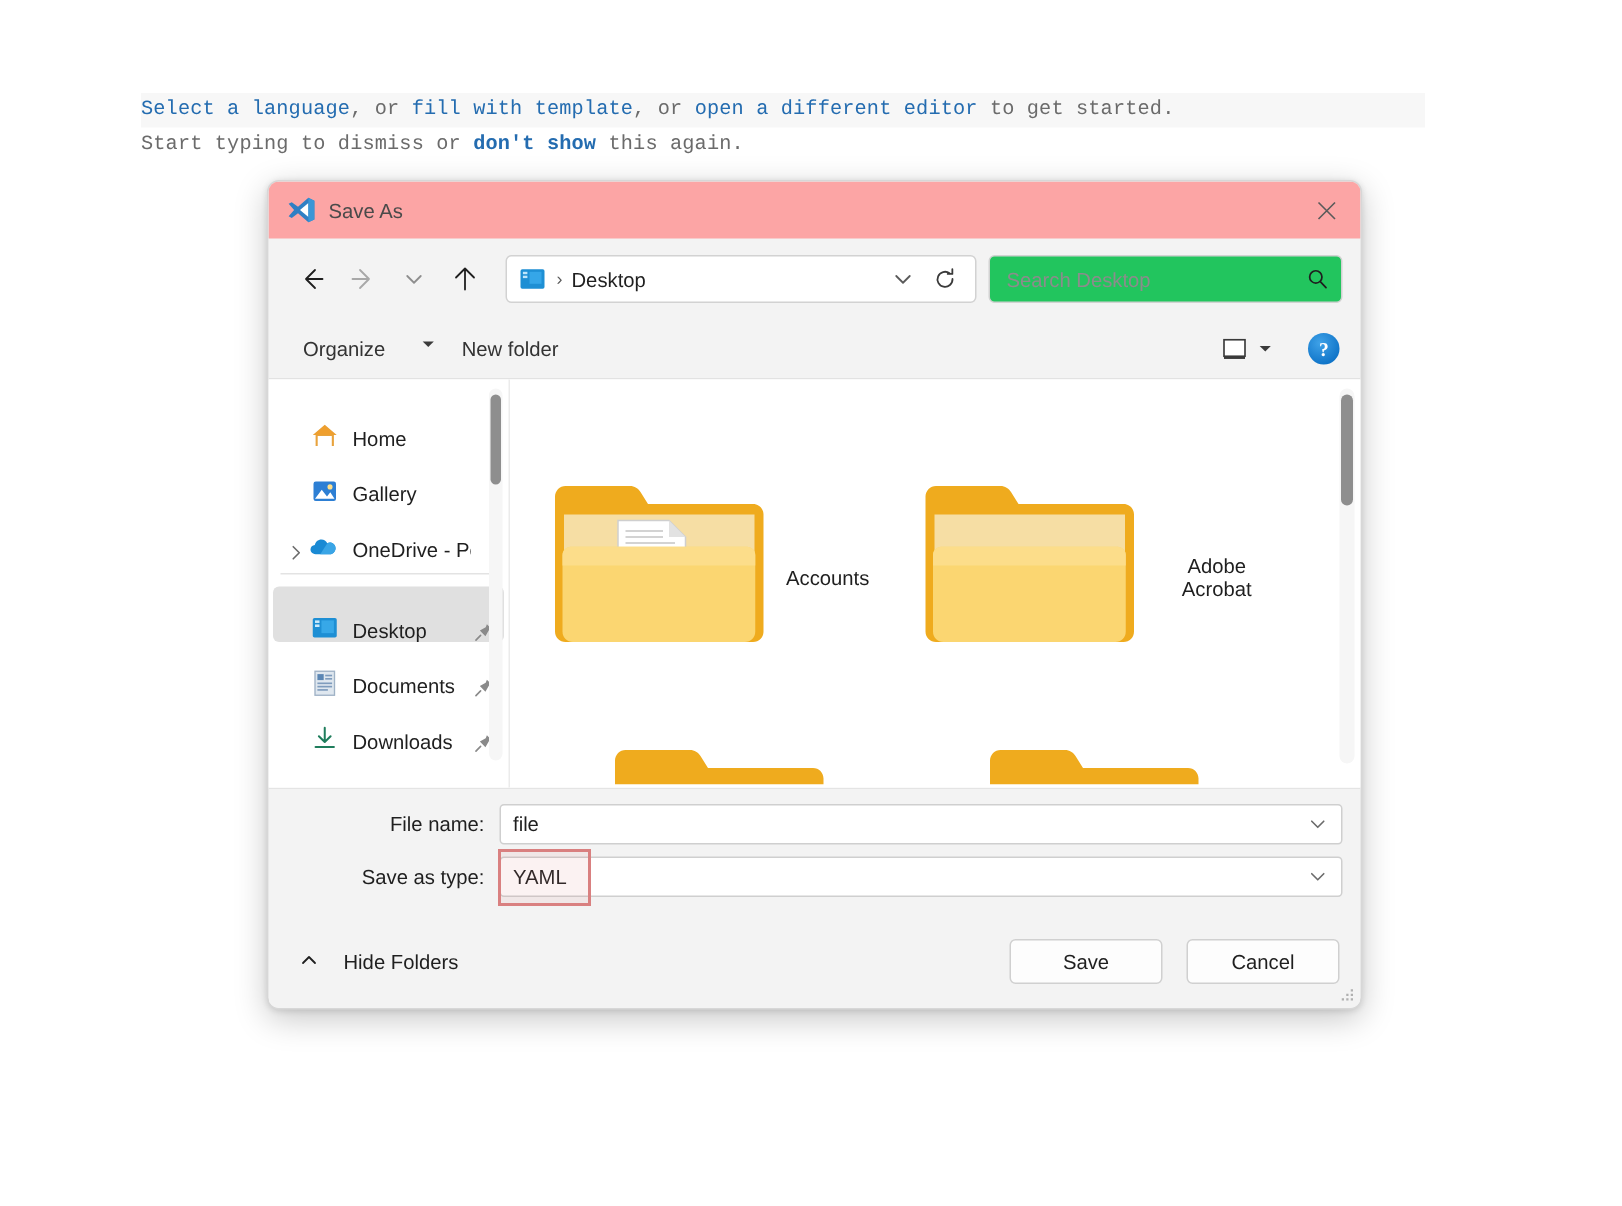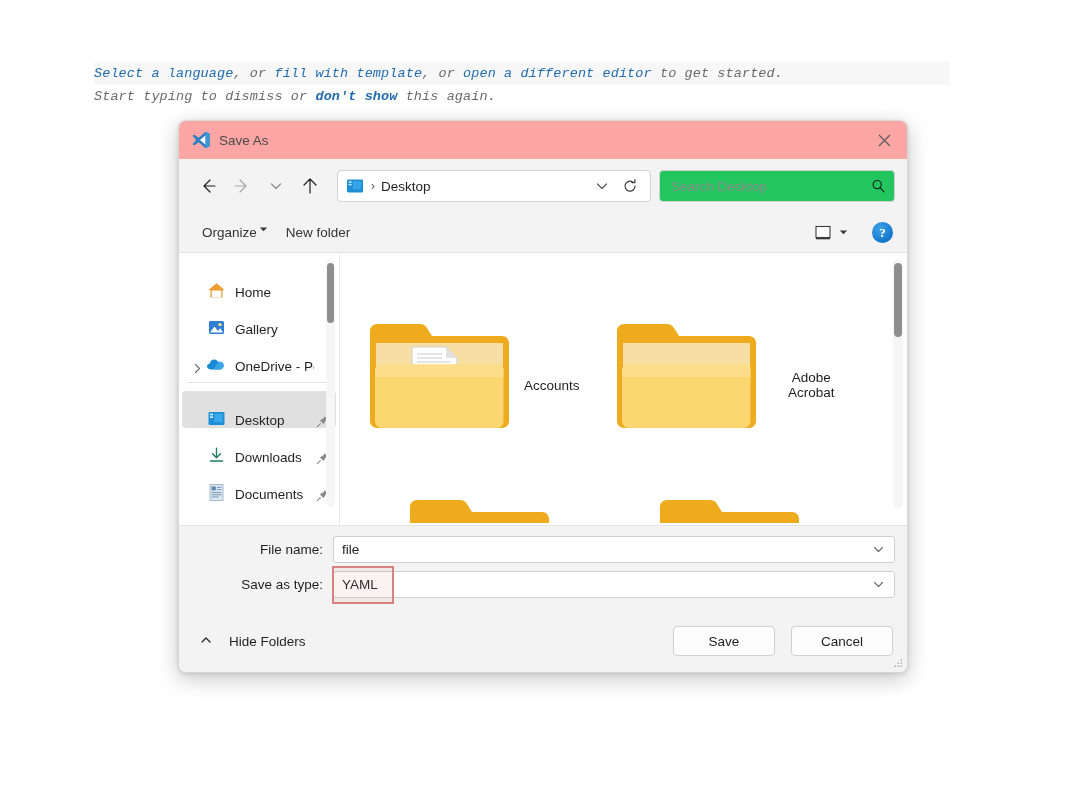--- a/index.html
+++ b/index.html
@@ -11,21 +11,20 @@
   }
 
   
   #vscode-hint {
     position: absolute;
     left: 94px; top: 62px;
     width: 856px;
   }
   .hint-line {
     font-family: "Liberation Mono", monospace;
-    font-style: italic;
     font-size: 13.5px;
     line-height: 23px;
     color: #6b6b6b;
     white-space: pre;
     letter-spacing: 0.1px;
   }
   .hint-line.first { background: #f7f7f7; }
   .hint-link { color: #246cb0; }
   .hint-link.bold { font-weight: bold; }
 
@@ -120,21 +119,21 @@
   .toolbar {
     height: 40px;
     background: #f3f3f3;
     display: flex;
     align-items: center;
     padding: 0 14px 0 14px;
     flex: none;
     border-bottom: 1px solid #e2e2e2;
   }
   .tb-item {
-    display: flex; align-items: flex-start; gap: 2px;
+    display: flex; align-items: flex-start; gap: 24px;
     font-size: 13.5px; color: #333333;
     padding: 5px 9px; border-radius: 4px;
     cursor: default;
   }
   .tb-spacer { flex: 1; }
   .tb-view { display: flex; align-items: center; gap: 7px; padding: 5px 8px; border-radius: 4px; }
   .help-circle {
     width: 21px; height: 21px; border-radius: 50%;
     background: radial-gradient(circle at 38% 32%, #3fa2e8, #0f74c8 75%);
     color: #ffffff; font-size: 13px; font-weight: bold;
@@ -449,37 +448,20 @@
         <span class="side-chev"></span>
         <span class="side-icon">
           <svg width="19" height="17" viewBox="0 0 19 17">
             <rect x="1.5" y="2" width="16" height="13" rx="1.2" fill="#1e8fd4"></rect>
             <rect x="3" y="3.6" width="3" height="1.7" fill="#cdeafb"></rect>
             <rect x="3" y="6.3" width="3" height="1.7" fill="#cdeafb"></rect>
             <rect x="7.3" y="3.6" width="8.3" height="8.5" fill="#37a8e8"></rect>
           </svg>
         </span>
         <span class="side-label">Desktop</span>
-        <span class="side-pin">
-          <svg width="13" height="13" viewBox="0 0 13 13">
-            <path d="M8.6 1.2 L11.8 4.4 L9.9 5.2 L7.6 9.1 L3.9 5.4 L7.8 3.1 Z" fill="#8a8a8a"></path>
-            <path d="M4.4 8.6 L1.3 11.7" stroke="#8a8a8a" stroke-width="1.1" stroke-linecap="round"></path>
-          </svg>
-        </span>
-      </div>
-
-      <div class="side-item">
-        <span class="side-chev"></span>
-        <span class="side-icon">
-          <svg width="19" height="19" viewBox="0 0 19 19">
-            <path d="M9.5 2.2 L9.5 11.2 M5.6 7.8 L9.5 11.7 L13.4 7.8" stroke="#1f7d5c" stroke-width="1.35" fill="none" stroke-linecap="round" stroke-linejoin="round"></path>
-            <path d="M3.4 15 L15.6 15" stroke="#1f7d5c" stroke-width="1.35" stroke-linecap="round"></path>
-          </svg>
-        </span>
-        <span class="side-label">Downloads</span>
         <span class="side-pin">
           <svg width="13" height="13" viewBox="0 0 13 13">
             <path d="M8.6 1.2 L11.8 4.4 L9.9 5.2 L7.6 9.1 L3.9 5.4 L7.8 3.1 Z" fill="#8a8a8a"></path>
             <path d="M4.4 8.6 L1.3 11.7" stroke="#8a8a8a" stroke-width="1.1" stroke-linecap="round"></path>
           </svg>
         </span>
       </div>
 
       <div class="side-item">
         <span class="side-chev"></span>
@@ -488,20 +470,37 @@
             <rect x="2" y="1.5" width="13" height="16" fill="#dfe7ef" stroke="#9fb2c6" stroke-width="0.9"></rect>
             <rect x="3.6" y="3.4" width="4.2" height="4" fill="#5b86b4"></rect>
             <rect x="8.8" y="3.8" width="4.6" height="1.1" fill="#7f9cbd"></rect>
             <rect x="8.8" y="6" width="4.6" height="1.1" fill="#7f9cbd"></rect>
             <rect x="3.6" y="9" width="9.8" height="1.1" fill="#7f9cbd"></rect>
             <rect x="3.6" y="11.2" width="9.8" height="1.1" fill="#7f9cbd"></rect>
             <rect x="3.6" y="13.4" width="7" height="1.1" fill="#7f9cbd"></rect>
           </svg>
         </span>
         <span class="side-label">Documents</span>
+        <span class="side-pin">
+          <svg width="13" height="13" viewBox="0 0 13 13">
+            <path d="M8.6 1.2 L11.8 4.4 L9.9 5.2 L7.6 9.1 L3.9 5.4 L7.8 3.1 Z" fill="#8a8a8a"></path>
+            <path d="M4.4 8.6 L1.3 11.7" stroke="#8a8a8a" stroke-width="1.1" stroke-linecap="round"></path>
+          </svg>
+        </span>
+      </div>
+
+      <div class="side-item">
+        <span class="side-chev"></span>
+        <span class="side-icon">
+          <svg width="19" height="19" viewBox="0 0 19 19">
+            <path d="M9.5 2.2 L9.5 11.2 M5.6 7.8 L9.5 11.7 L13.4 7.8" stroke="#1f7d5c" stroke-width="1.35" fill="none" stroke-linecap="round" stroke-linejoin="round"></path>
+            <path d="M3.4 15 L15.6 15" stroke="#1f7d5c" stroke-width="1.35" stroke-linecap="round"></path>
+          </svg>
+        </span>
+        <span class="side-label">Downloads</span>
         <span class="side-pin">
           <svg width="13" height="13" viewBox="0 0 13 13">
             <path d="M8.6 1.2 L11.8 4.4 L9.9 5.2 L7.6 9.1 L3.9 5.4 L7.8 3.1 Z" fill="#8a8a8a"></path>
             <path d="M4.4 8.6 L1.3 11.7" stroke="#8a8a8a" stroke-width="1.1" stroke-linecap="round"></path>
           </svg>
         </span>
       </div>
 
       <div class="side-scrollbar">
         <div class="side-scrollthumb"></div>

